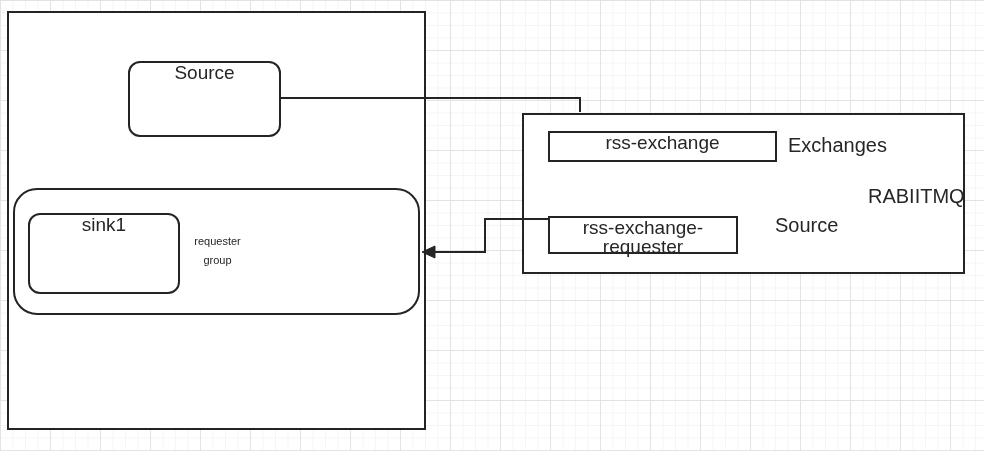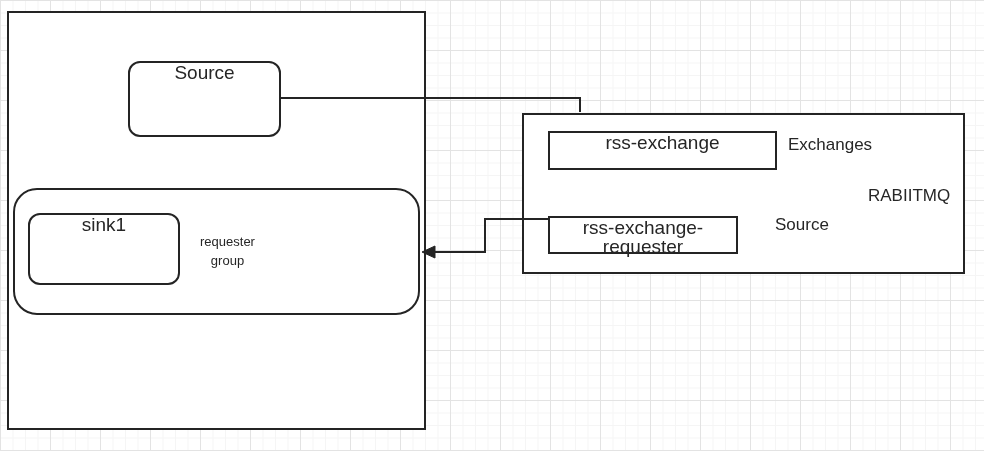--- a/index.html
+++ b/index.html
@@ -46,28 +46,27 @@
     white-space: pre-line;
   }
   .rounded { border-radius: 12px; }
   .group-rounded { border-radius: 24px; }
   .floating-label {
     position: absolute;
     display: flex;
     align-items: center;
     justify-content: center;
     text-align: center;
-    font-size: 13px;
+    font-size: 11px;
     line-height: 19px;
     white-space: pre-line;
-    margin-left: 10px;
   }
   .side-label {
     position: absolute;
-    font-size: 17px;
+    font-size: 20px;
     line-height: 18px;
     white-space: nowrap;
   }
   svg.wires {
     position: absolute;
     left: 0; top: 0;
     width: 984px; height: 469px;
   }
   svg.wires path { fill: none; stroke: var(--stroke); stroke-width: 2; }
   svg.wires polygon { fill: var(--stroke); stroke: var(--stroke); }
@@ -79,32 +78,32 @@
   <div class="grid"></div>
 
   <div class="node" style="left:7px; top:11px; width:419px; height:419px;"></div>
 
   <div class="node rounded" style="left:128px; top:61px; width:153px; height:76px;">
     <span>Source</span>
   </div>
 
   <div class="node group-rounded" style="left:13px; top:188px; width:407px; height:127px;"></div>
 
-  <div class="node rounded" style="left:28px; top:213px; width:152px; height:72px;">
+  <div class="node rounded" style="left:28px; top:213px; width:152px; height:81px;">
     <span>sink1</span>
   </div>
 
   <div class="floating-label" style="left:181px; top:213px; width:73px; height:75px;">requester
 group</div>
 
 
 
   <div class="node" style="left:522px; top:113px; width:443px; height:161px;"></div>
 
-  <div class="node" style="left:548px; top:131px; width:229px; height:39px;">
+  <div class="node" style="left:548px; top:131px; width:229px; height:31px;">
     <span>rss-exchange</span>
   </div>
 
   <div class="node" style="left:548px; top:216px; width:190px; height:38px;">
     <span>rss-exchange-requester</span>
   </div>
 
   <div class="side-label" style="left:788px; top:136px;">Exchanges</div>
   <div class="side-label" style="left:868px; top:187px;">RABIITMQ</div>
   <div class="side-label" style="left:775px; top:216px;">Source</div>

